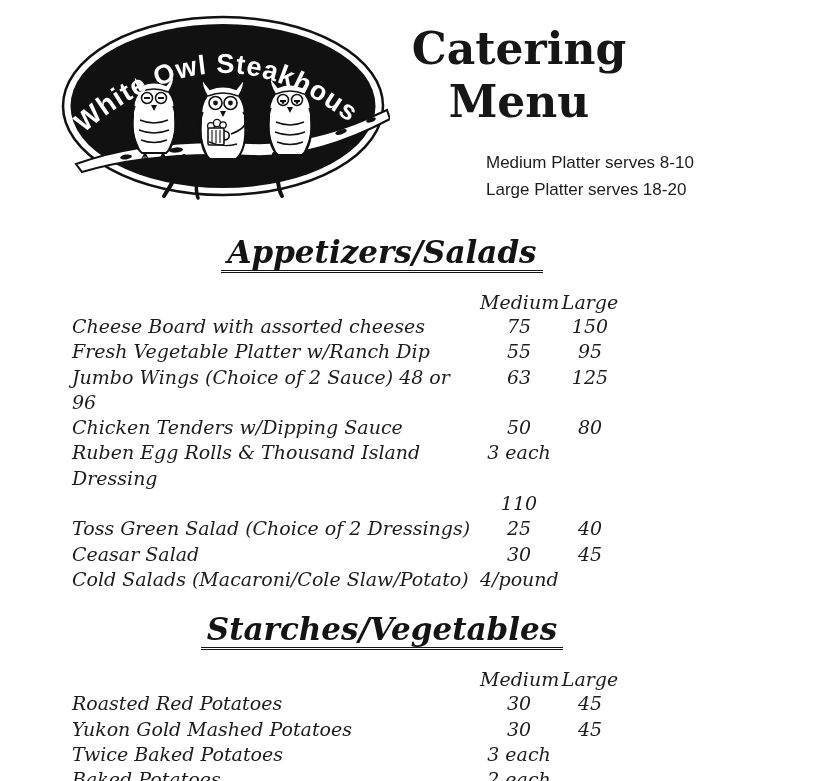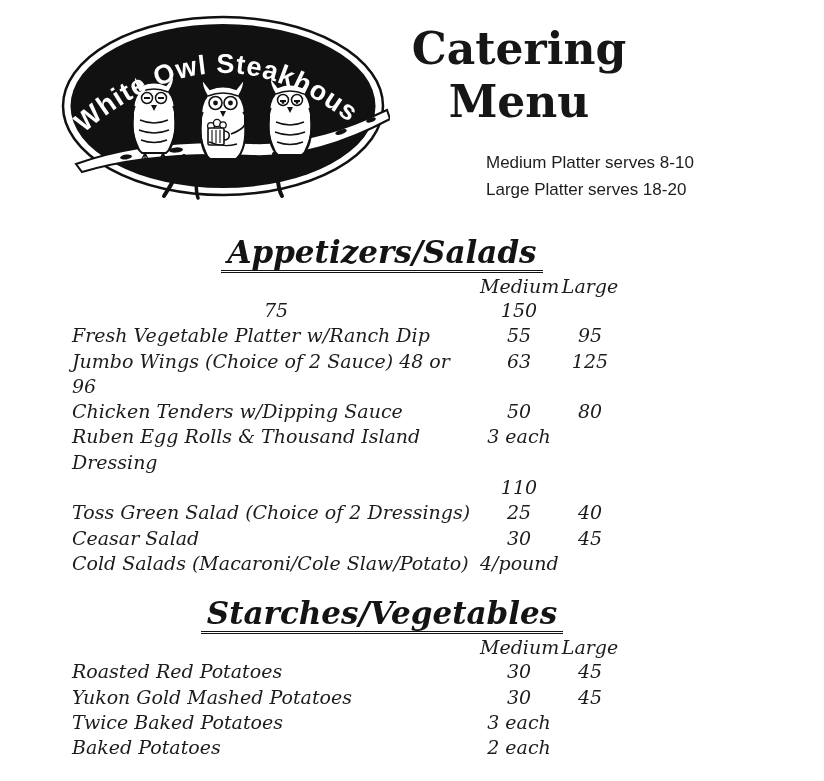--- a/index.html
+++ b/index.html
@@ -48,21 +48,21 @@
     border-bottom:3px double #141414;
     padding:0 6px 0 6px;
   }
 
   .colhead, .row {
     display:grid;
     grid-template-columns:408px 78px 64px;
     font-style:italic;
     font-size:19px;
   }
-  .colhead { line-height:24px; margin-top:1px; font-size:19px; }
+  .colhead { line-height:24px; margin-top:17px; font-size:19px; }
   .row { line-height:25.3px; }
   .cell-m, .cell-l { text-align:center; }
   .section-2 { margin-top:16px; }
 </style>
 </head>
 <body>
 
 <div class="page">
 
   <svg class="logo" viewBox="0 0 334 194" aria-hidden="true">
@@ -164,20 +164,21 @@
     <div class="section section-1">
       <div class="section-heading">
         <span>Appetizers/Salads</span>
       </div>
       <div class="colhead">
         <div class="cell-i"></div>
         <div class="cell-m">Medium</div>
         <div class="cell-l">Large</div>
       </div>
       <div class="row">
+        <div class="cell-i">Cheese Board with assorted cheeses</div>
         <div class="cell-m">75</div>
         <div class="cell-l">150</div>
       </div>
       <div class="row">
         <div class="cell-i">Fresh Vegetable Platter w/Ranch Dip</div>
         <div class="cell-m">55</div>
         <div class="cell-l">95</div>
       </div>
       <div class="row">
         <div class="cell-i">Jumbo Wings (Choice of 2 Sauce) 48 or 96</div>

